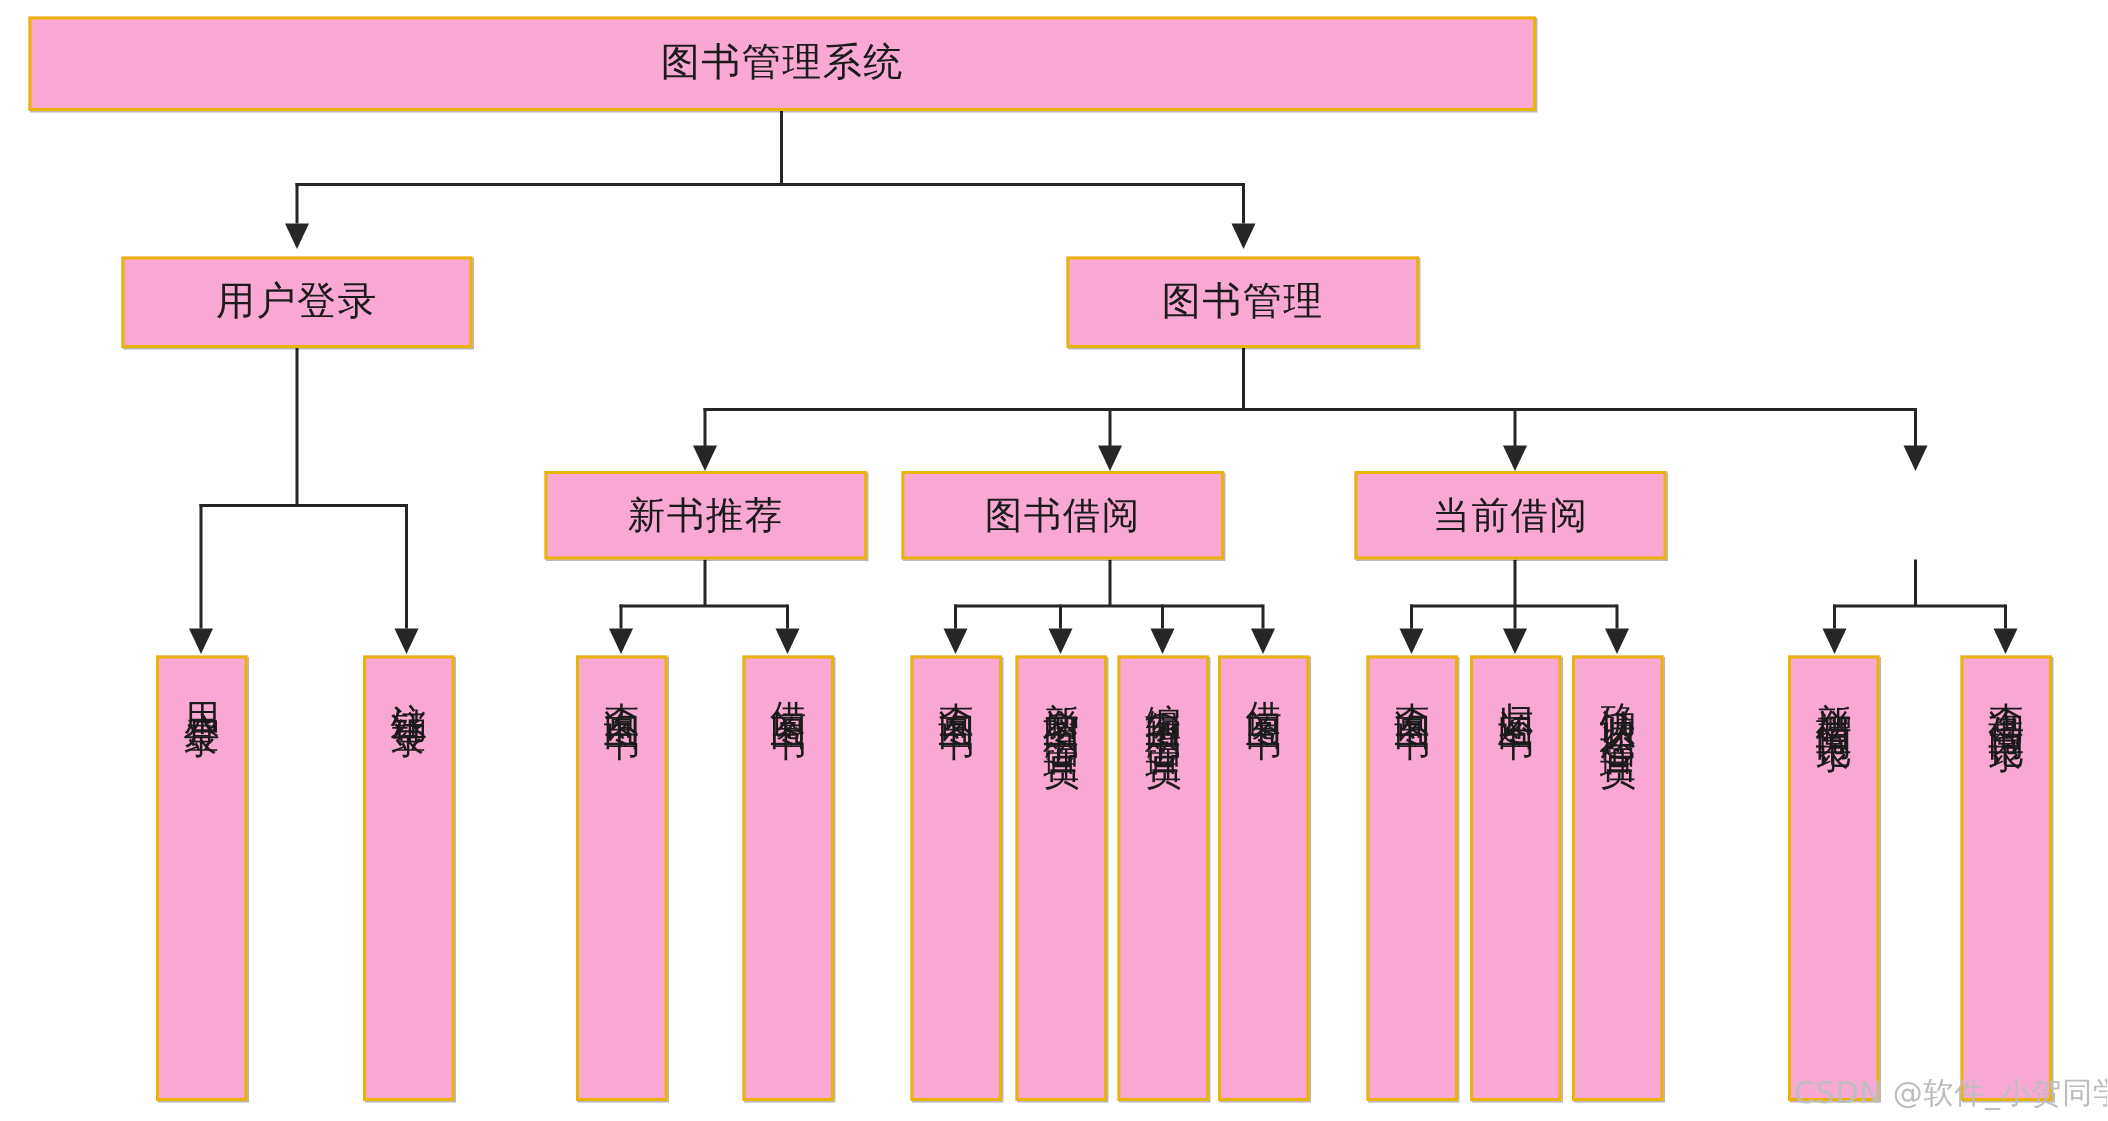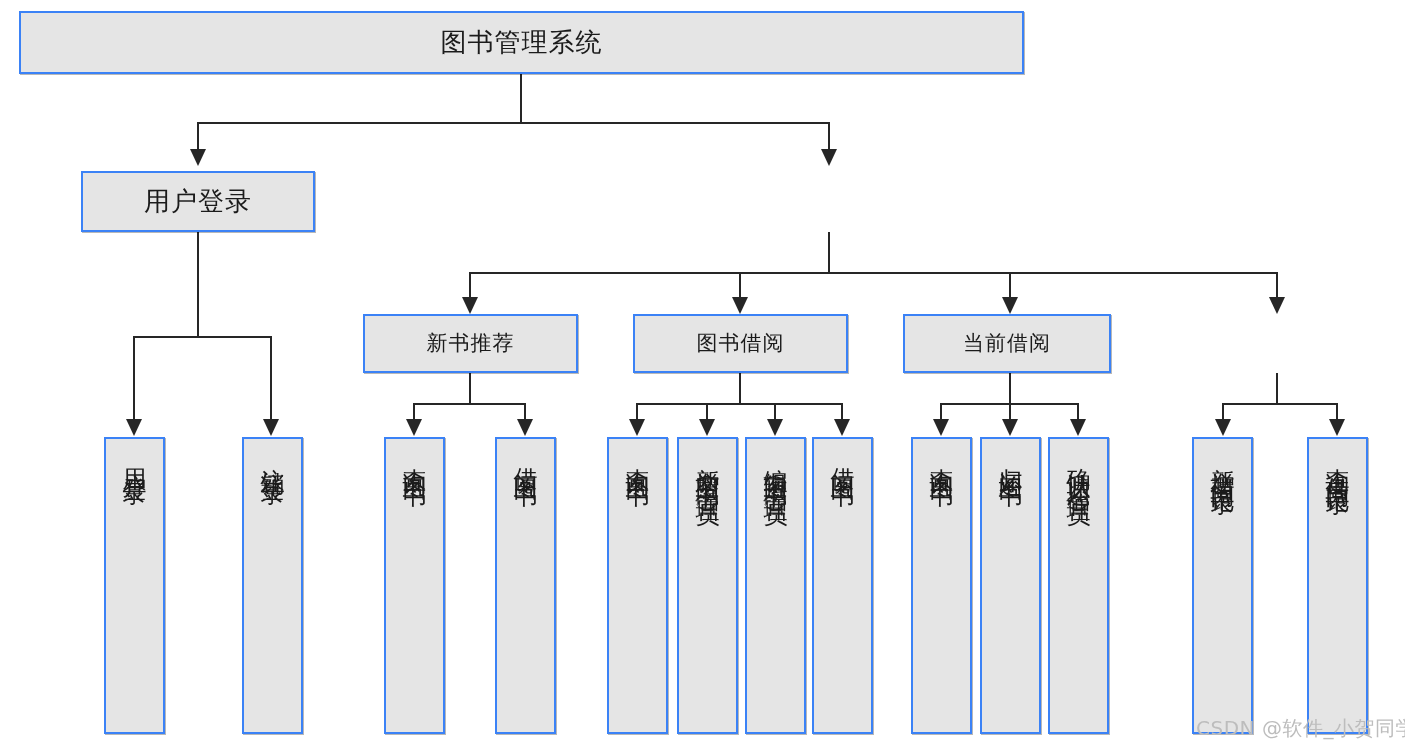--- a/index.html
+++ b/index.html
@@ -14,42 +14,42 @@
   #diagram-root {
     position: relative;
     width: 1405px;
     height: 747px;
     background: #ffffff;
     overflow: hidden;
   }
   .node {
     position: absolute;
     box-sizing: border-box;
-    background: #e5e5e5;
-    border: 2px solid #3b82f6;
+    background: #f9a8d4;
+    border: 2px solid #eab308;
     box-shadow: 1px 1px 0 0 rgba(0,0,0,0.28);
     display: flex;
     align-items: center;
     justify-content: center;
     color: #1b1b1b;
   }
   .node-label {
     display: block;
     text-align: center;
     line-height: 1.12;
     white-space: nowrap;
     color: #1b1b1b;
   }
   
   .node.horiz .node-label {
     font-size: 25px;
     letter-spacing: 1px;
   }
   .node.lvl1 .node-label { font-size: 26px; }
-  .node.lvl2 .node-label { font-size: 21px; }
+  .node.lvl2 .node-label { font-size: 25px; }
   
   .node.vert {
     align-items: flex-start;
     justify-content: center;
     padding-top: 10px;
   }
   .node.vert .node-label {
     writing-mode: vertical-rl;
     text-orientation: upright;
     font-size: 24px;
@@ -146,25 +146,28 @@
   <div class="arrow" style="left:1215px; top:419px;"></div>
   <div class="arrow" style="left:1329px; top:419px;"></div>
 
   <div class="node horiz lvl1" style="left:19px; top:11px; width:1005px; height:63px;">
     <span class="node-label">图书管理系统</span>
   </div>
 
   <div class="node horiz lvl1" style="left:81px; top:171px; width:234px; height:61px;">
     <span class="node-label">用户登录</span>
   </div>
+  <div class="node horiz lvl1" style="left:711px; top:171px; width:235px; height:61px;">
+    <span class="node-label">图书管理</span>
+  </div>
 
   <div class="node horiz lvl2" style="left:363px; top:314px; width:215px; height:59px;">
     <span class="node-label">新书推荐</span>
   </div>
-  <div class="node horiz lvl2" style="left:633px; top:314px; width:215px; height:59px;">
+  <div class="node horiz lvl2" style="left:601px; top:314px; width:215px; height:59px;">
     <span class="node-label">图书借阅</span>
   </div>
   <div class="node horiz lvl2" style="left:903px; top:314px; width:208px; height:59px;">
     <span class="node-label">当前借阅</span>
   </div>
 
   <div class="node vert" style="left:104px; top:437px; width:61px; height:297px;">
     <span class="node-label">用户登录</span>
   </div>
   <div class="node vert" style="left:242px; top:437px; width:61px; height:297px;">

